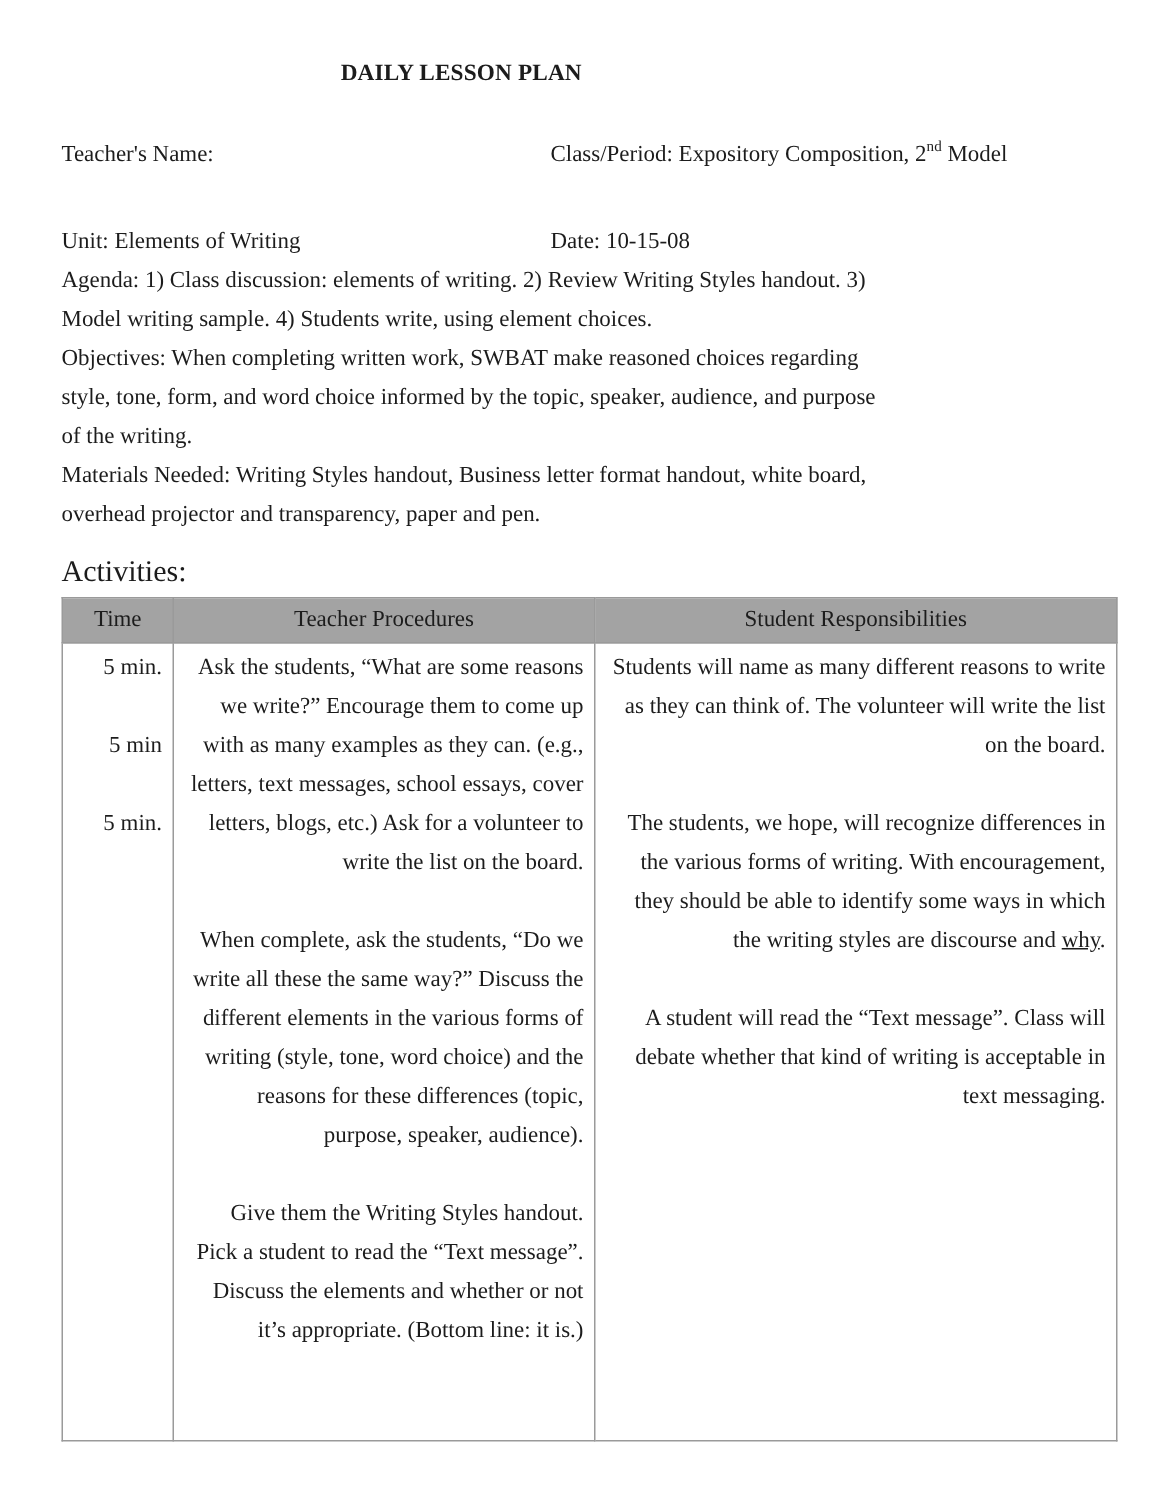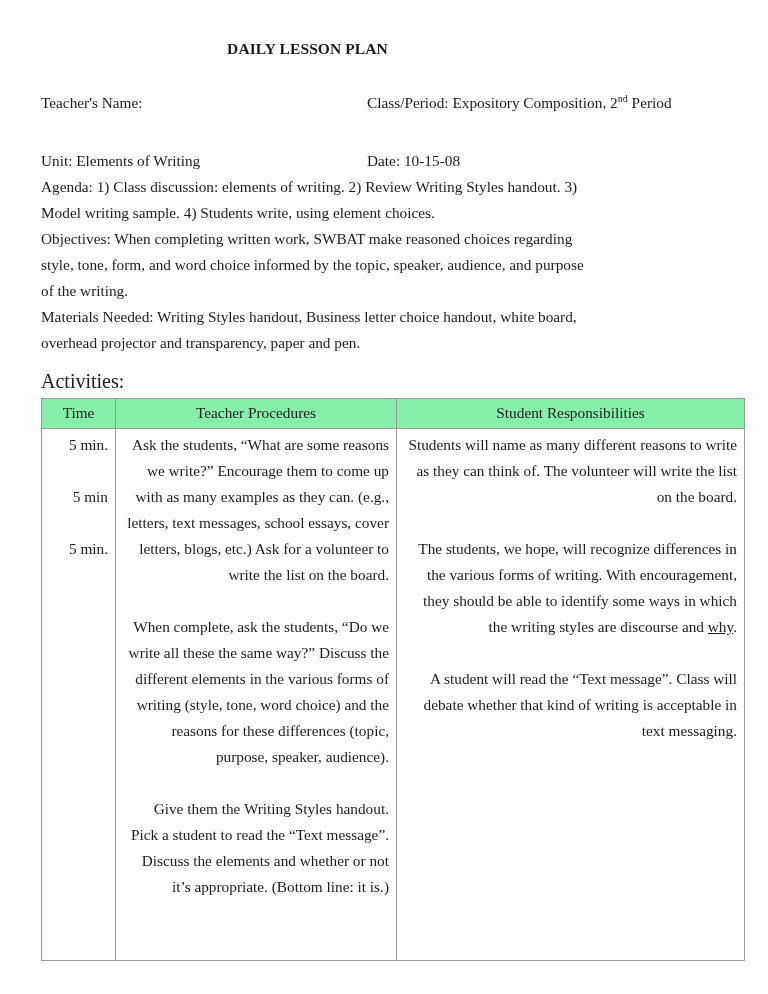--- a/index.html
+++ b/index.html
@@ -77,21 +77,21 @@
   .lesson-table th,
   .lesson-table td {
     border: 1px solid #9a9a9a;
     vertical-align: top;
     font-weight: normal;
     font-size: 15.3px;
     line-height: 26px;
   }
   .lesson-table thead th {
     text-align: center;
-    background: #86efac;
+    background: #a3a3a3;
     padding: 1px 4px 2px 4px;
     height: 24px;
   }
   .col-time  { width: 74px; }
   .col-proc  { width: 281px; }
   .col-resp  { width: 348px; }
 
   .lesson-table tbody td {
     padding: 3px 7px 8px 7px;
     height: 520px;
@@ -111,31 +111,31 @@
 </style>
 </head>
 <body>
 
 <div class="page">
 
   <div class="doc-title">DAILY LESSON PLAN</div>
 
   <div class="meta-row">
     <div class="meta-label">Teacher's Name:</div>
-    <div class="meta-value"><span>Class/Period: Expository Composition, 2</span><sup>nd</sup><span> Period</span></div>
+    <div class="meta-value"><span>Class/Period: Expository Composition, 2</span><sup>nd</sup><span> Model</span></div>
   </div>
 
   <div class="meta-row">
     <div class="meta-label">Unit: Elements of Writing</div>
     <div class="meta-value">Date: 10-15-08</div>
   </div>
 
   <p class="para">Agenda: 1) Class discussion: elements of writing. 2) Review Writing Styles handout. 3) Model writing sample. 4) Students write, using element choices.</p>
   <p class="para">Objectives: When completing written work, SWBAT make reasoned choices regarding style, tone, form, and word choice informed by the topic, speaker, audience, and purpose of the writing.</p>
-  <p class="para">Materials Needed: Writing Styles handout, Business letter choice handout, white board, overhead projector and transparency, paper and pen.</p>
+  <p class="para">Materials Needed: Writing Styles handout, Business letter format handout, white board, overhead projector and transparency, paper and pen.</p>
 
   <div class="activities-label">Activities:</div>
 
   <table class="lesson-table">
     <colgroup>
       <col class="col-time">
       <col class="col-proc">
       <col class="col-resp">
     </colgroup>
     <thead>

